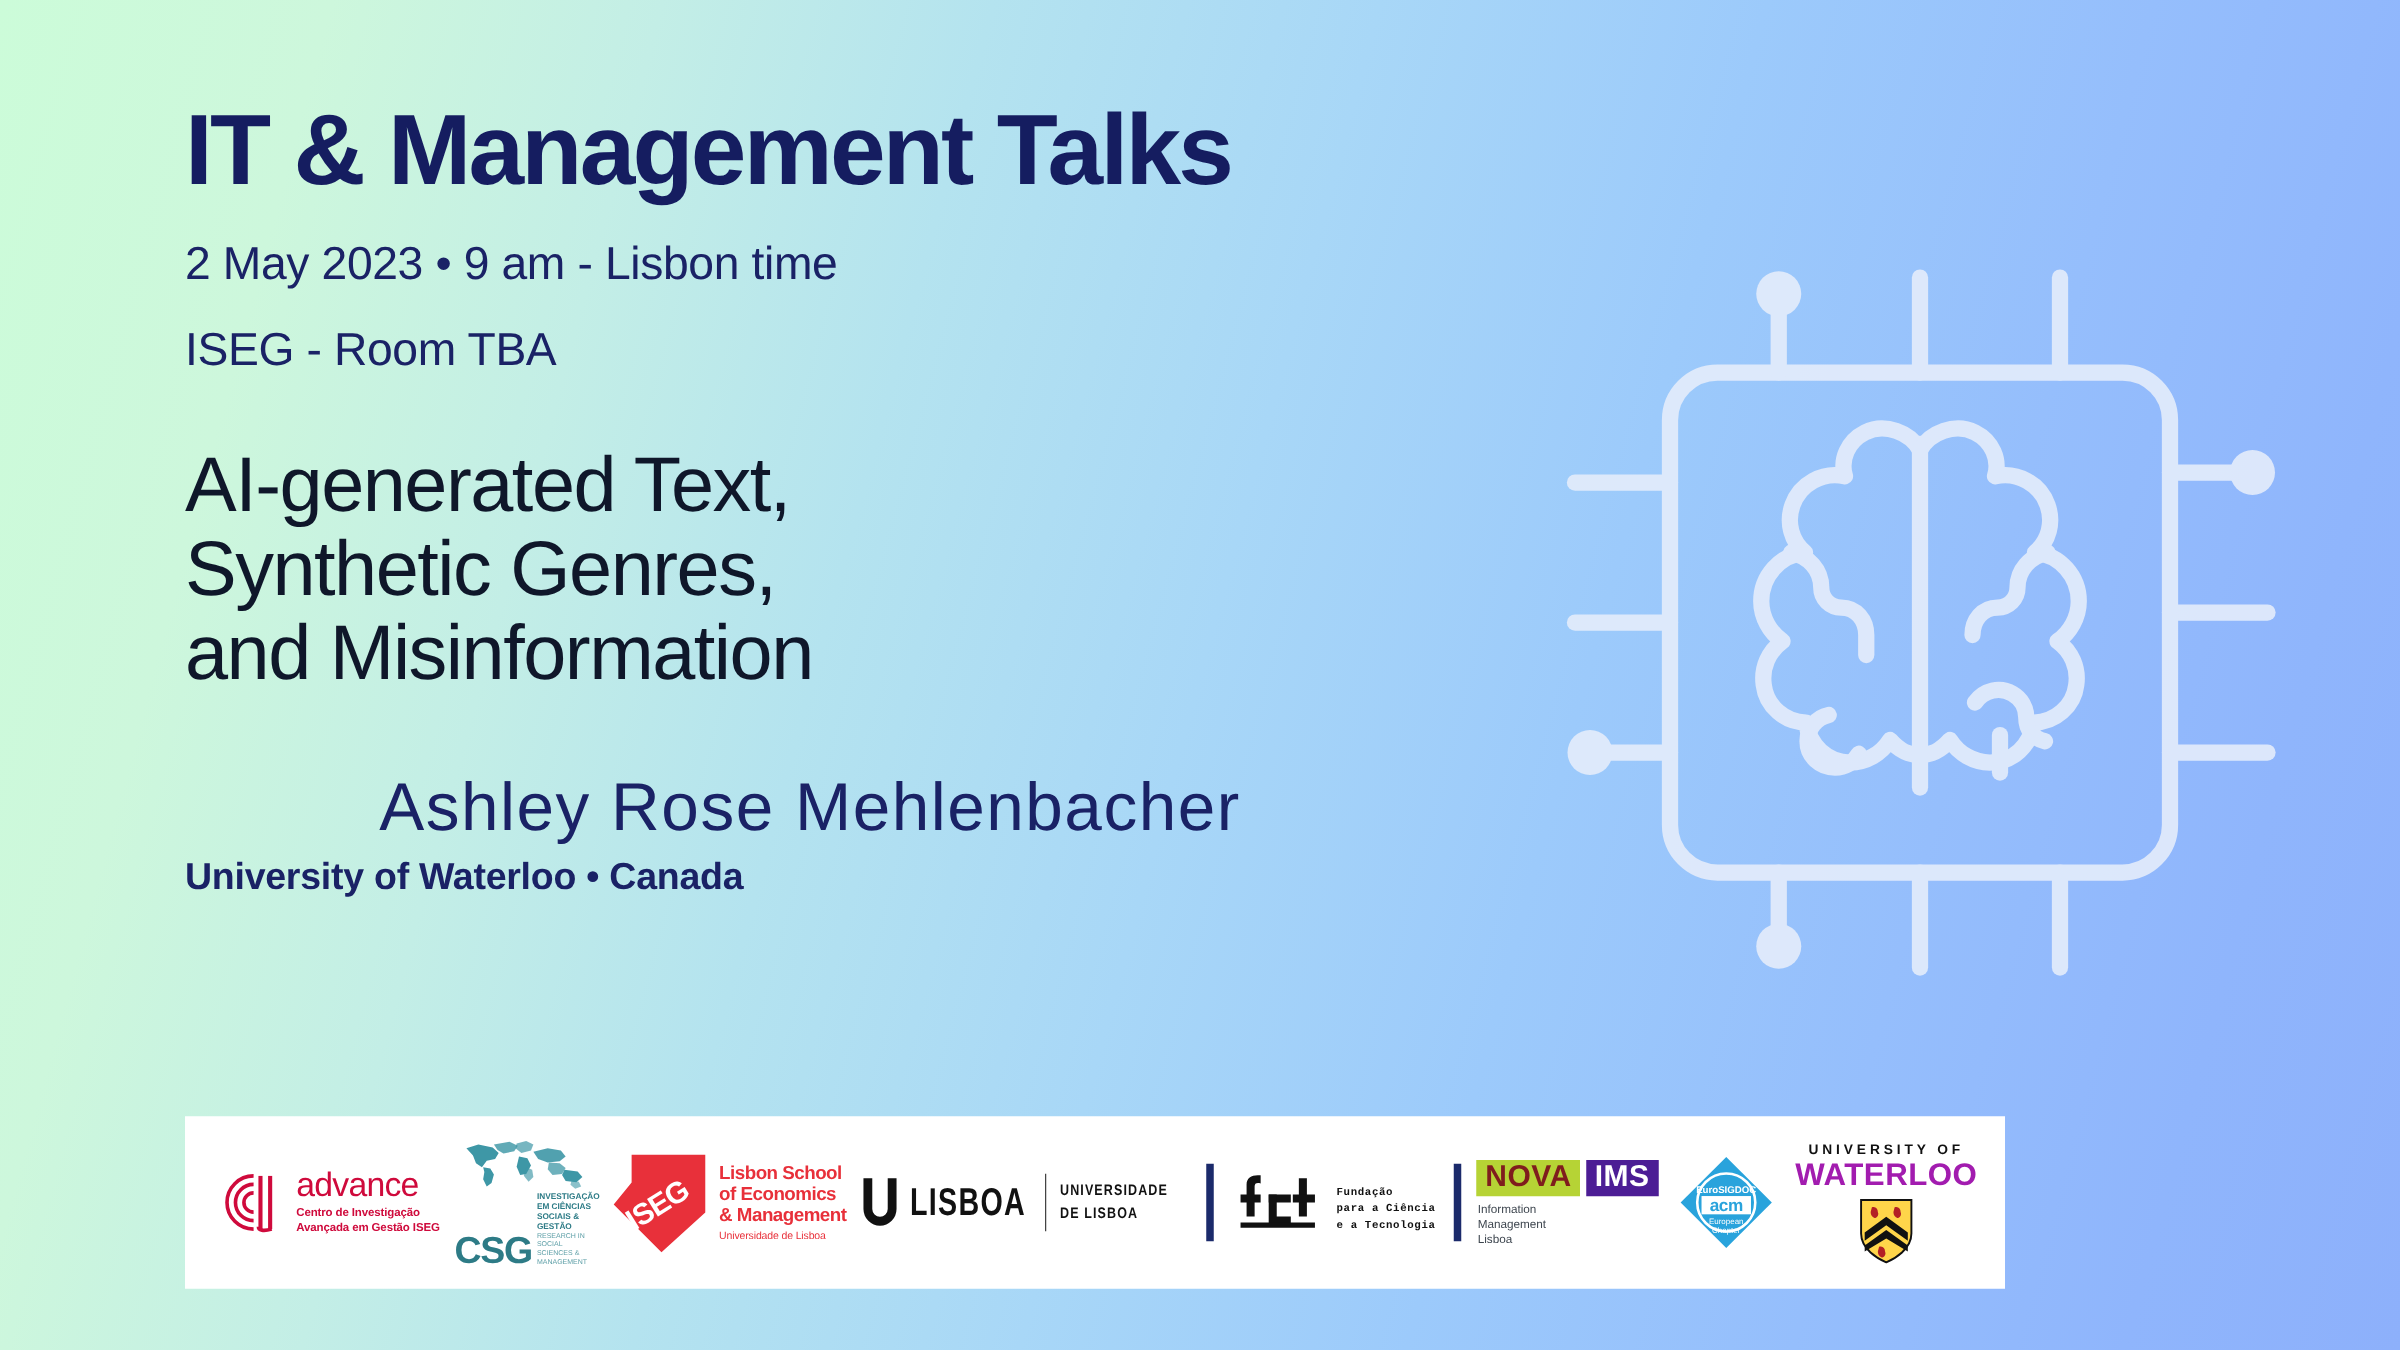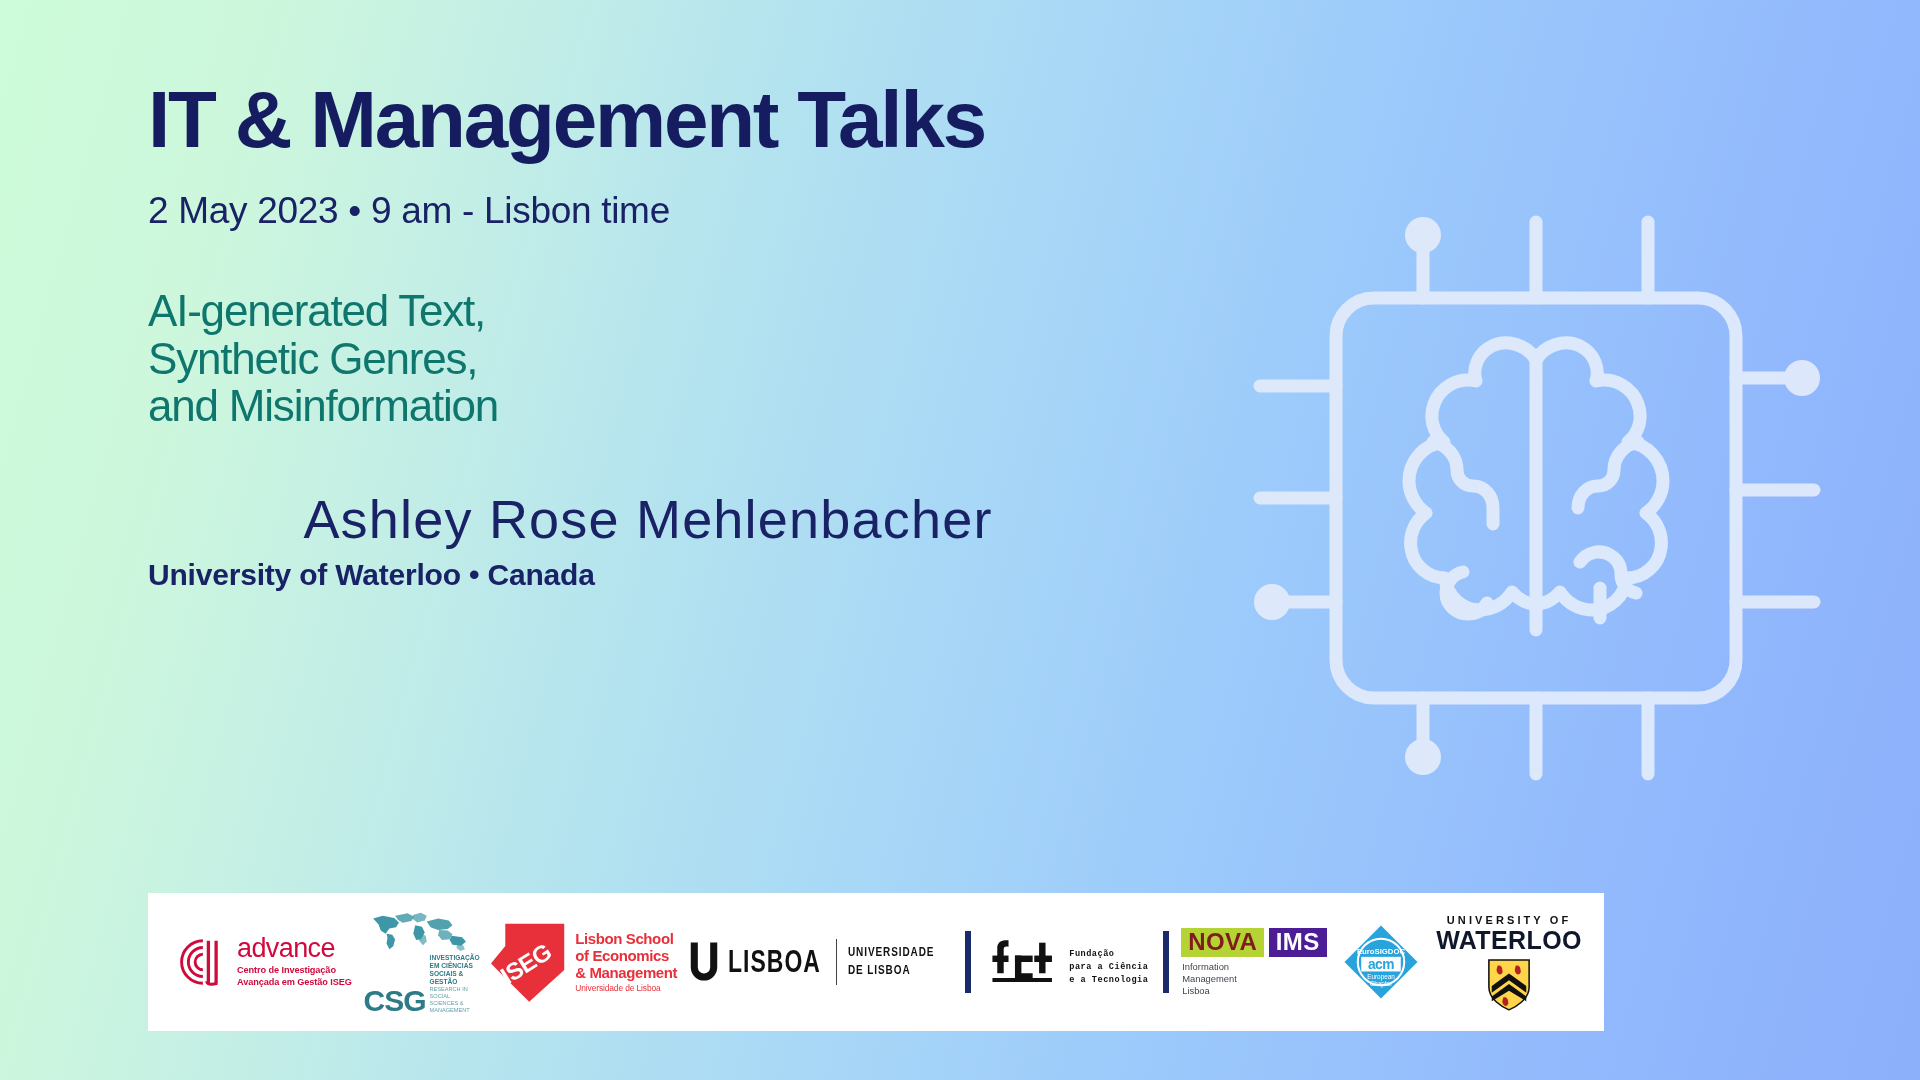--- a/index.html
+++ b/index.html
@@ -53,22 +53,22 @@
     font-size: 37px;
     color: #1a2266;
     line-height: 1.33;
     letter-spacing: -0.3px;
     white-space: nowrap;
   }
   .meta-line.first { margin-bottom: 20px; }
 
   .talk-title {
     margin-top: 52px;
-    font-size: 44px;
-    color: #0f766e;
+    font-size: 62px;
+    color: #0f172a;
     line-height: 1.08;
     letter-spacing: -1.2px;
     font-weight: 400;
   }
   .talk-title div { white-space: nowrap; }
 
   .speaker {
     margin-top: 58px;
     font-size: 54px;
     color: #1a2266;
@@ -244,21 +244,21 @@
   .wat-top {
     font-size: 11px;
     font-weight: 700;
     color: #111;
     letter-spacing: 3.1px;
     text-align: center;
   }
   .wat-name {
     font-size: 25px;
     font-weight: 700;
-    color: #0f172a;
+    color: #a21caf;
     letter-spacing: 0.4px;
     text-align: center;
     line-height: 1.08;
     margin-top: 1px;
   }
   .wat-shield { width: 46px; height: 54px; display: block; margin: 3px auto 0; }
 </style>
 </head>
 <body>
 
@@ -312,20 +312,21 @@
       <path d="M332 372c7-10 20-13 30-7 7 4 11 11 11 19 0 10 6 17 15 19"></path>
       <path d="M352 398c0 14 0 22 0 30"></path>
     </svg>
   </div>
 
   <div class="content">
 
     <h1 class="title">IT &amp; Management Talks</h1>
 
     <div class="meta-line first">2 May 2023  •  9 am - Lisbon time</div>
+    <div class="meta-line">ISEG - Room TBA</div>
 
     <div class="talk-title">
       <div>AI-generated Text,</div>
       <div>Synthetic Genres,</div>
       <div>and Misinformation</div>
     </div>
 
     <div class="speaker">Ashley Rose Mehlenbacher</div>
     <div class="affiliation">University of Waterloo • Canada</div>
   </div>

